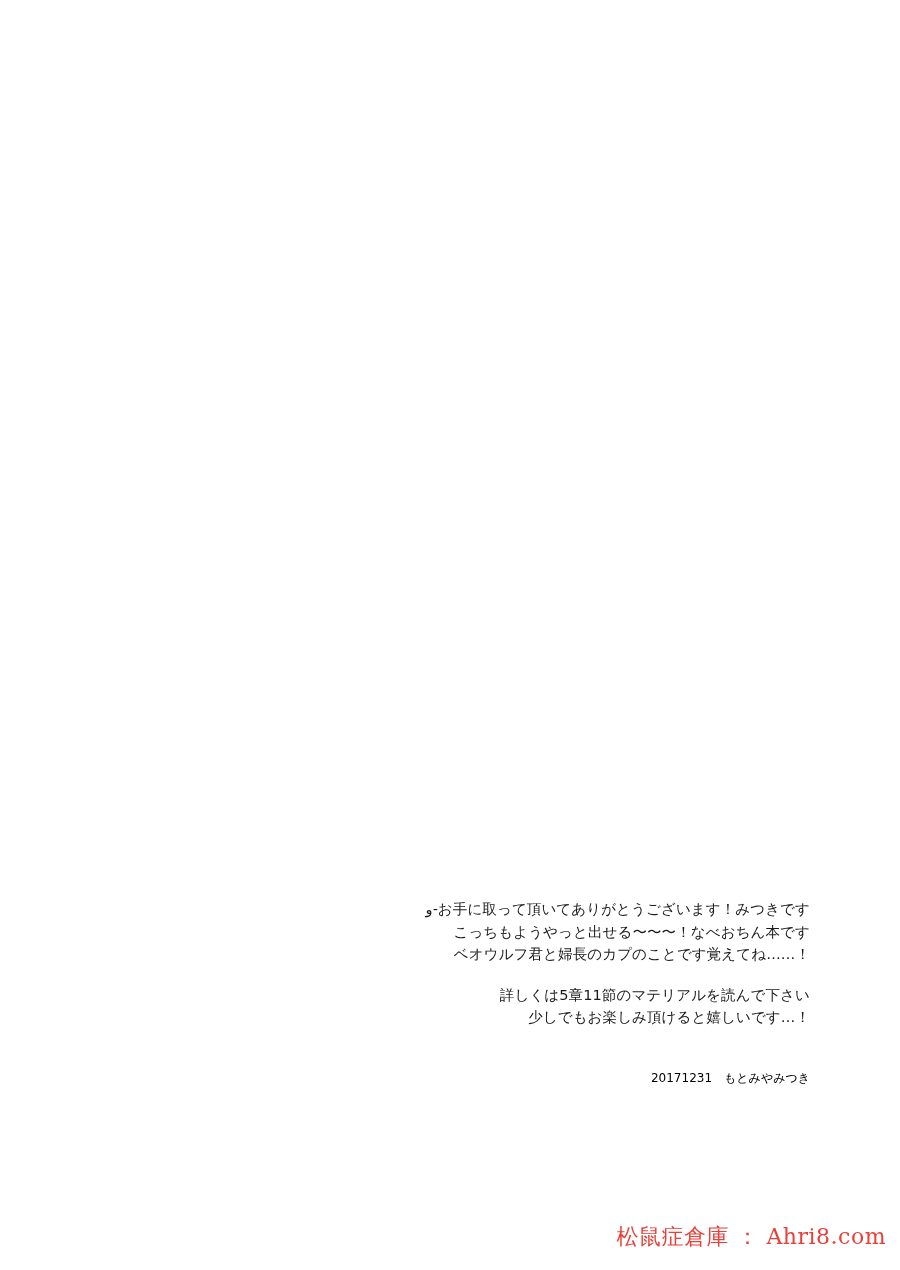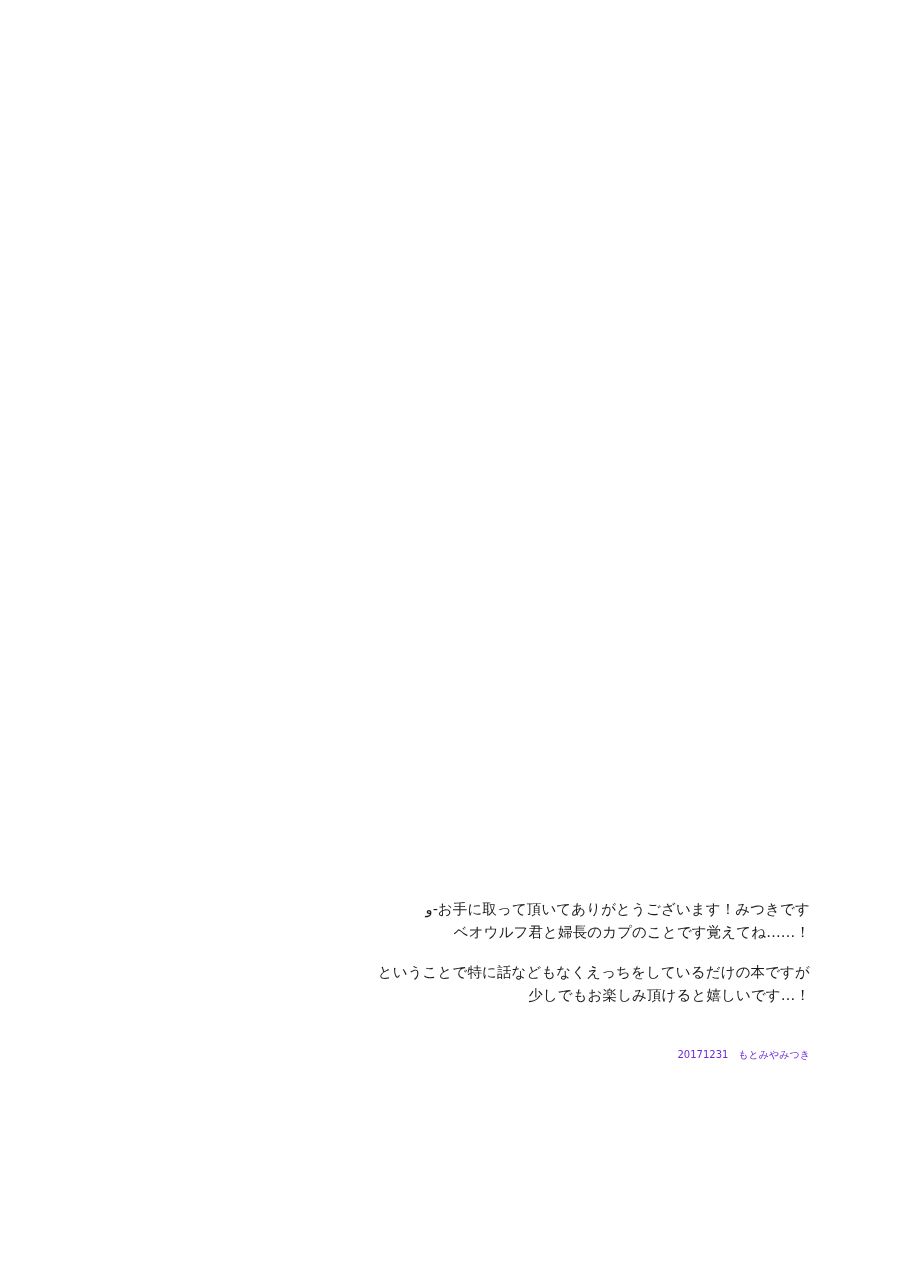--- a/index.html
+++ b/index.html
@@ -42,23 +42,23 @@
     color: #1b1b1b;
     letter-spacing: 0.1px;
     white-space: pre;
     font-family: "DejaVu Sans", sans-serif;
   }
   .gap-sm { height: 18px; }
   .gap-md { height: 20px; }
   .gap-lg { height: 18px; }
   .sig-line {
     display: block;
-    font-size: 10px;
+    font-size: 12px;
     line-height: 22.6px;
-    color: #6d28d9;
+    color: #000000;
     white-space: pre;
   }
   .watermark {
     position: absolute;
     right: 14px;
     bottom: 18px;
     font-size: 22px;
     color: #e8403a;
     font-family: "DejaVu Serif", serif;
     letter-spacing: 0.5px;
@@ -67,35 +67,37 @@
 </style>
 </head>
 <body>
 
 <div class="page">
 
   <div class="afterword">
 
     <div class="block">
       <span class="line">ﻭ-お手に取って頂いてありがとうございます！みつきです</span>
+      <span class="line">こっちもようやっと出せる〜〜〜！なべおちん本です</span>
       <span class="line">ベオウルフ君と婦長のカプのことです覚えてね……！</span>
     </div>
 
     <div class="gap-sm"></div>
 
     <div class="block">
-      <span class="line">ということで特に話などもなくえっちをしているだけの本ですが</span>
+      <span class="line">詳しくは5章11節のマテリアルを読んで下さい</span>
       <span class="line">少しでもお楽しみ頂けると嬉しいです…！</span>
     </div>
 
     <div class="gap-md"></div>
 
 
     <div class="gap-lg"></div>
 
     <div class="block">
       <span class="sig-line">20171231　もとみやみつき</span>
     </div>
 
   </div>
 
+  <div class="watermark">松鼠症倉庫 ： Ahri8.com</div>
 
 </div>
 
 </body></html>

